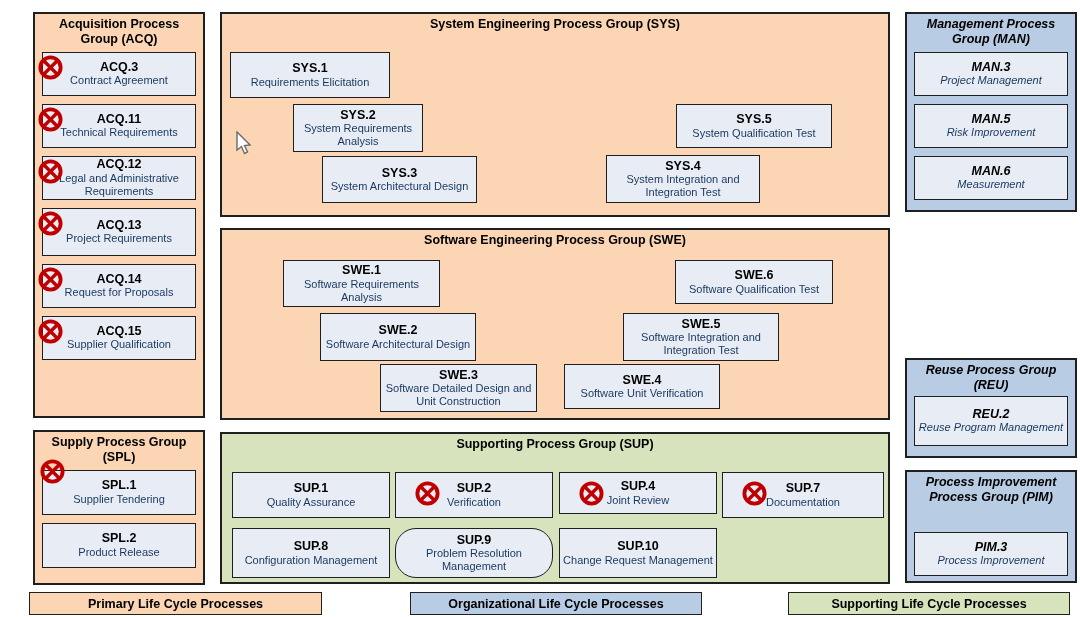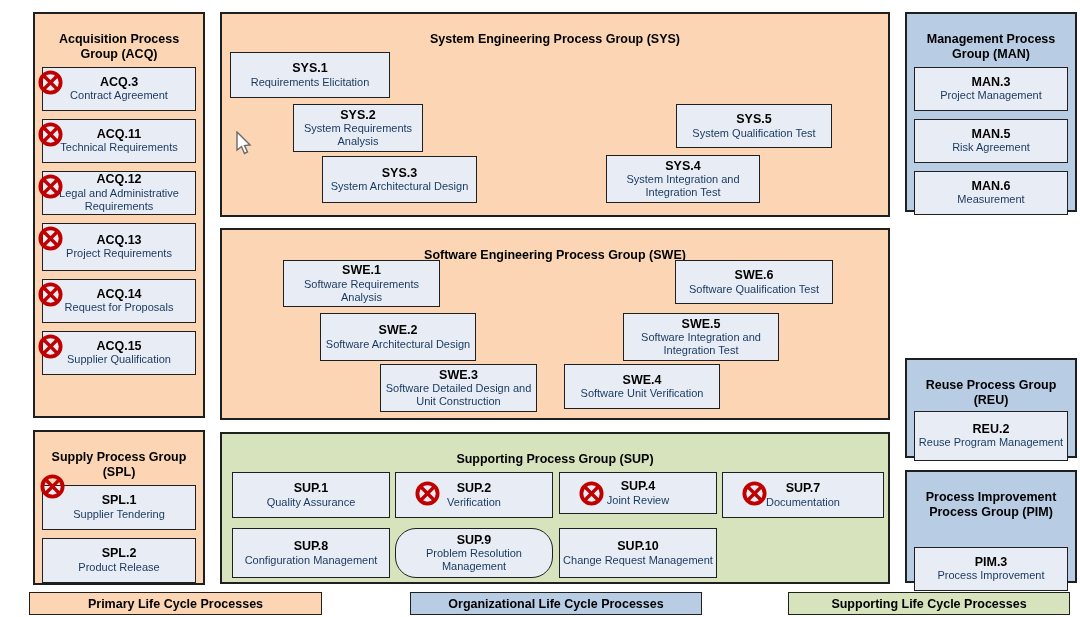--- a/index.html
+++ b/index.html
@@ -2,24 +2,24 @@
 <html><head>
 <meta charset="utf-8">
 <style>
   html,body{margin:0;padding:0;background:#ffffff;}
   body{font-family:"Liberation Sans",sans-serif;}
   #stage{position:relative;width:1080px;height:617px;background:#ffffff;overflow:hidden;}
 
   
   .panel{position:absolute;border:2px solid #1f1f1f;box-sizing:border-box;}
   .panel.primary{background:#FBD5B4;}
-  .panel.organizational{background:#B8CCE4;}
+  .panel.organizational{background:#B8CCE4;font-style:italic;}
   .panel.supporting{background:#D6E3BC;}
 
-  .panel-title{font-weight:bold;font-size:12.5px;line-height:1.22;color:#000;text-align:center;padding:18px 6px 2px 6px;}
+  .panel-title{font-weight:bold;font-size:12.5px;line-height:1.22;color:#000;text-align:center;padding:3px 6px 2px 6px;}
 
   
   .vstack{display:flex;flex-direction:column;gap:8px;padding:2px 7px 7px 7px;box-sizing:border-box;height:calc(100% - 36px);}
   .vstack .pbox{position:relative;width:100%;flex:0 0 auto;height:44px;}
 
   
   .canvas{position:absolute;left:0;top:0;right:0;bottom:0;}
   .canvas .pbox{position:absolute;}
 
   
@@ -298,21 +298,21 @@
 
   <div class="panel organizational" id="panel-man">
     <div class="panel-title">Management Process Group (MAN)</div>
     <div class="vstack" id="man-boxes">
         <div class="pbox">
           <div class="pcode">MAN.3</div>
           <div class="pname">Project Management</div>
         </div>
         <div class="pbox">
           <div class="pcode">MAN.5</div>
-          <div class="pname">Risk Agreement</div>
+          <div class="pname">Risk Improvement</div>
         </div>
         <div class="pbox">
           <div class="pcode">MAN.6</div>
           <div class="pname">Measurement</div>
         </div>
       </div>
   </div>
 
   <div class="panel organizational" id="panel-reu">
     <div class="panel-title">Reuse Process Group (REU)</div>

